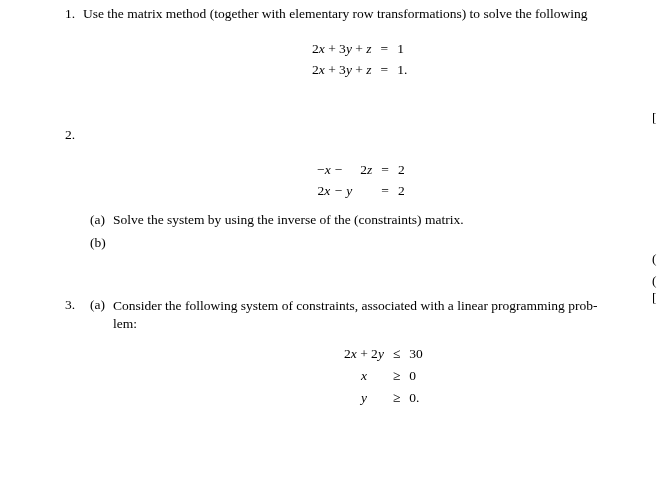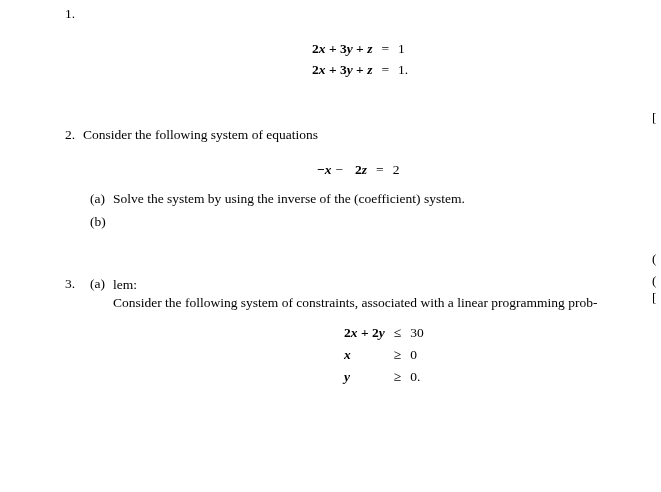--- a/index.html
+++ b/index.html
@@ -17,21 +17,21 @@
   .qnum3{flex:0 0 25px;margin-left:65px;}
   .plabel{flex:0 0 23px;}
   .part{display:flex;white-space:nowrap;margin-left:90px;}
   .ptext{white-space:nowrap;}
   .wraptext{line-height:18px;}
   .wraptext div{white-space:nowrap;}
   
   .eq{display:table;line-height:21px;}
   .eq .eq-row{display:table-row;}
   .eq .eq-cell{display:table-cell;}
-  .eq .lhs{text-align:left;font-weight:bold;}
+  .eq .lhs{text-align:center;}
   .eq .op{text-align:center;padding:0 4px;}
   .eq .rel{text-align:center;padding:0 9px;}
   .eq .rhs{text-align:left;}
   i{font-style:italic;}
   #eq1{margin-top:16px;margin-left:312px;}
   #eq2{margin-top:16px;margin-left:317px;}
   #eq3{margin-top:10px;margin-left:344px;line-height:22px;}
   #q1{padding-top:6px;}
   #q2-line{margin-top:47px;}
   #part-2a{margin-top:11px;}
@@ -39,64 +39,73 @@
   #q3-line{margin-top:46px;}
   .mark{position:absolute;left:652px;}
 </style>
 </head>
 <body>
 
 <div class="page">
 
   <div class="q-line" id="q1">
     <span class="qnum">1.</span>
+    <span class="ptext">Use the matrix method (together with elementary row transformations) to solve the following</span>
   </div>
   <div class="eq" id="eq1">
       <div class="eq-row">
         <span class="eq-cell lhs">2<i>x</i> + 3<i>y</i> + <i>z</i></span>
         <span class="eq-cell rel">=</span>
         <span class="eq-cell rhs">1</span>
       </div>
       <div class="eq-row">
         <span class="eq-cell lhs">2<i>x</i> + 3<i>y</i> + <i>z</i></span>
         <span class="eq-cell rel">=</span>
         <span class="eq-cell rhs">1.</span>
       </div>
     </div>
 
   <div class="q-line" id="q2-line">
     <span class="qnum">2.</span>
-    <span class="ptext">Consider the following system of equations</span>
   </div>
   <div class="eq" id="eq2">
       <div class="eq-row">
         <span class="eq-cell lhs">−<i>x</i></span>
         <span class="eq-cell op">−</span>
         <span class="eq-cell lhs"></span>
         <span class="eq-cell op"></span>
         <span class="eq-cell lhs">2<i>z</i></span>
         <span class="eq-cell rel">=</span>
         <span class="eq-cell rhs">2</span>
       </div>
+      <div class="eq-row">
+        <span class="eq-cell lhs">2<i>x</i></span>
+        <span class="eq-cell op">−</span>
+        <span class="eq-cell lhs"><i>y</i></span>
+        <span class="eq-cell op"></span>
+        <span class="eq-cell lhs"></span>
+        <span class="eq-cell rel">=</span>
+        <span class="eq-cell rhs">2</span>
+      </div>
     </div>
 
   <div class="part" id="part-2a">
     <span class="plabel">(a)</span>
-    <span class="ptext">Solve the system by using the inverse of the (coefficient) system.</span>
+    <span class="ptext">Solve the system by using the inverse of the (constraints) matrix.</span>
   </div>
   <div class="part" id="part-2b">
     <span class="plabel">(b)</span>
   </div>
 
   <div class="q-line" id="q3-line">
     <span class="qnum3">3.</span>
     <span class="plabel">(a)</span>
     <span class="wraptext">
+      <div>Consider the following system of constraints, associated with a linear programming prob-</div>
       <div>lem:</div>
-      <div>Consider the following system of constraints, associated with a linear programming prob-</div>
     </span>
   </div>
   <div class="eq" id="eq3">
       <div class="eq-row">
         <span class="eq-cell lhs">2<i>x</i> + 2<i>y</i></span>
         <span class="eq-cell rel">≤</span>
         <span class="eq-cell rhs">30</span>
       </div>
       <div class="eq-row">
         <span class="eq-cell lhs"><i>x</i></span>

